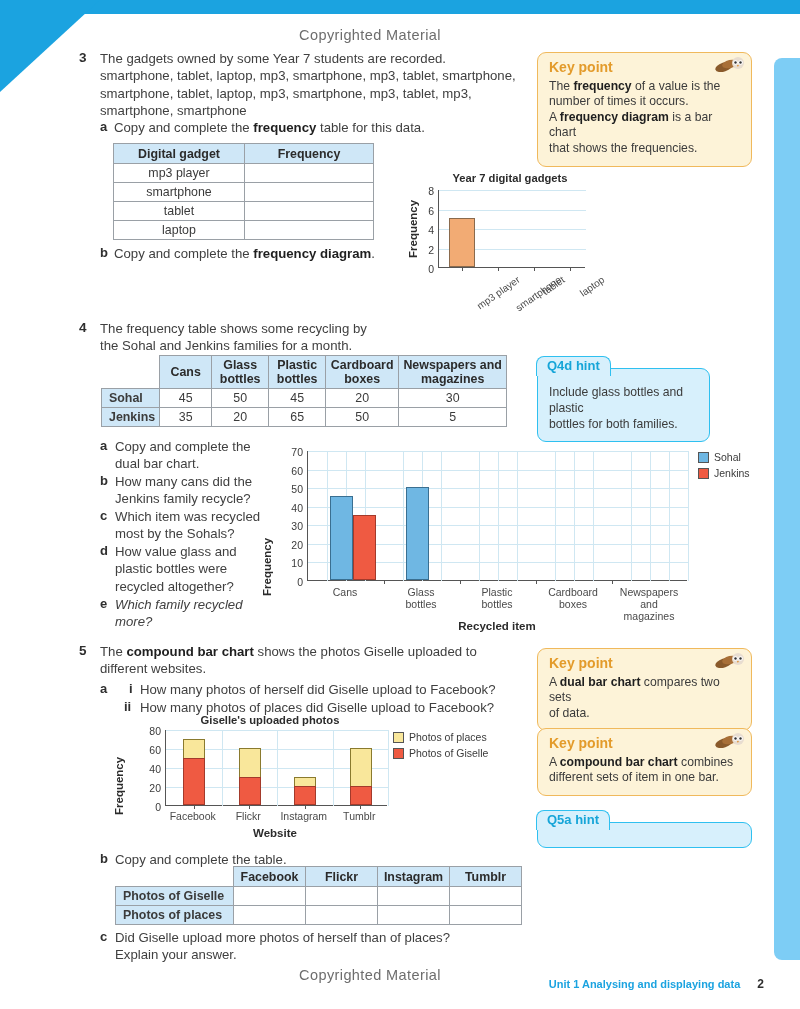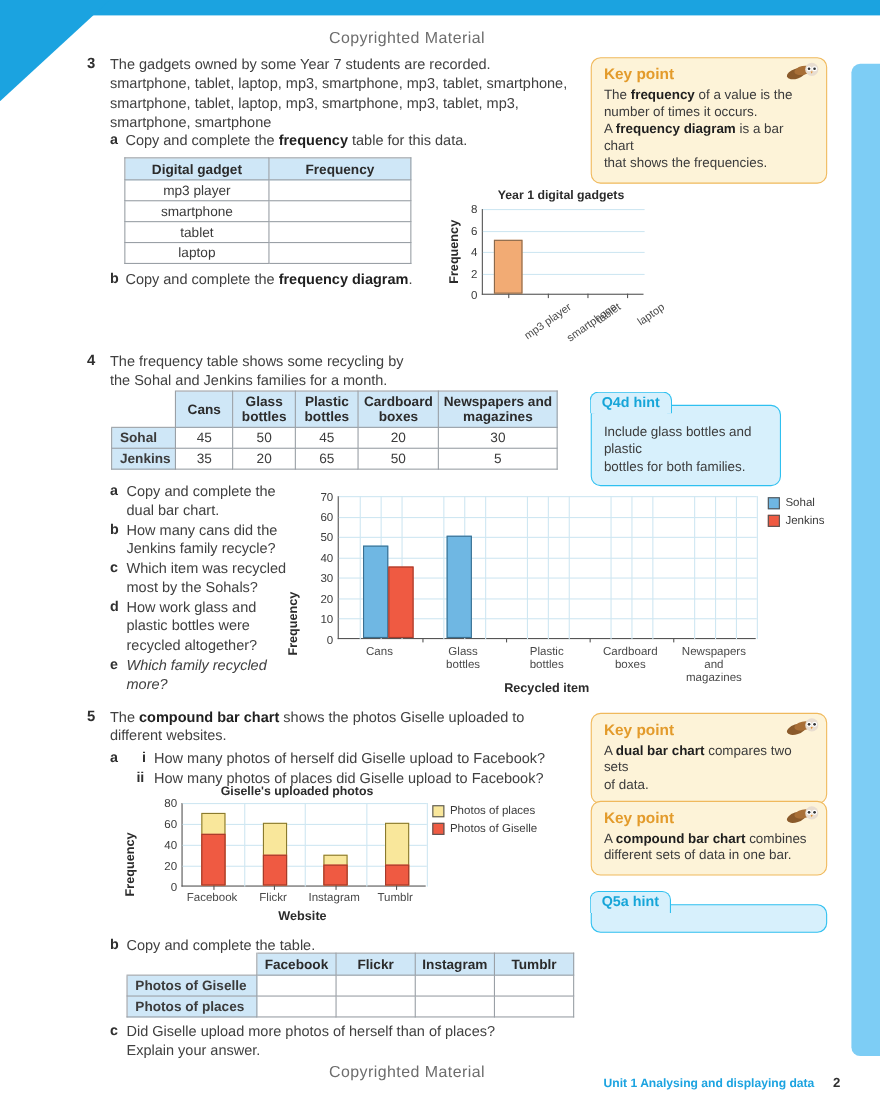--- a/index.html
+++ b/index.html
@@ -154,21 +154,21 @@
   </tr>
 </tbody>
   </table>
 
 <div class="sub" style="left:100px; top:245px;">b</div>
 <div class="q" style="left:114px; top:245px; width:400px;">
   <span>Copy and complete the </span><b>frequency diagram</b><span>.</span>
 </div>
 
 <div class="chart" style="left:400px; top:172px; width:195px; height:120px;">
-  <div class="ctitle" style="left:25px; top:0px; width:170px;">Year 1 digital gadgets</div>
+  <div class="ctitle" style="left:25px; top:0px; width:170px;">Year 7 digital gadgets</div>
   <div class="ylab" style="left:7px; top:86px;">Frequency</div>
 
   <div style="position:absolute; left:38px; top:18px; width:147px; height:78px; border-left:1.3px solid #555; border-bottom:1.3px solid #555; background:#fff;">
     <div style="position:absolute;left:0;top:0px;width:147px;height:1px;background:#cfe7f2;"></div>
     <div style="position:absolute;left:0;top:19.5px;width:147px;height:1px;background:#cfe7f2;"></div>
     <div style="position:absolute;left:0;top:39px;width:147px;height:1px;background:#cfe7f2;"></div>
     <div style="position:absolute;left:0;top:58.5px;width:147px;height:1px;background:#cfe7f2;"></div>
 
     <div style="position:absolute; left:10px; bottom:0; width:26px; height:48.75px; background:#f2ab74; border:1px solid #8a6a4d;"></div>
 
@@ -251,21 +251,21 @@
 <div class="sub" style="left:100px; top:473px;">b</div>
 <div class="q" style="left:115px; top:473px; width:155px;">
   <span>How many cans did the</span><br><span>Jenkins family recycle?</span>
 </div>
 <div class="sub" style="left:100px; top:508px;">c</div>
 <div class="q" style="left:115px; top:508px; width:160px;">
   <span>Which item was recycled</span><br><span>most by the Sohals?</span>
 </div>
 <div class="sub" style="left:100px; top:543px;">d</div>
 <div class="q" style="left:115px; top:543px; width:150px;">
-  <span>How work glass and</span><br><span>plastic bottles were</span><br><span>recycled altogether?</span>
+  <span>How value glass and</span><br><span>plastic bottles were</span><br><span>recycled altogether?</span>
 </div>
 <div class="sub" style="left:100px; top:596px;">e</div>
 <div class="q" style="left:115px; top:596px; width:150px;font-style:italic;">
   <span>Which family recycled</span><br><span>more?</span>
 </div>
 
 <div class="hint" style="left:537px; top:368px; width:173px;">
   <div class="hint-tab">Q4d hint</div>
   <div>
     <span>Include glass bottles and plastic</span><br>
@@ -472,19 +472,19 @@
     <circle cx="23" cy="7" r="6" fill="#e8ddd0"></circle>
     <circle cx="20.5" cy="6.5" r="2.3" fill="#fff"></circle>
       <circle cx="25.5" cy="6.5" r="2.3" fill="#fff"></circle>
     <circle cx="20.5" cy="6.5" r="1.2" fill="#333"></circle>
       <circle cx="25.5" cy="6.5" r="1.2" fill="#333"></circle>
     <path d="M22 9 l1.8 0 l-0.9 2 z" fill="#e08b2b"></path>
   </svg>
   <div class="kp-t">Key point</div>
   <div>
     <span>A </span><b>compound bar chart</b><span> combines</span><br>
-    <span>different sets of data in one bar.</span>
+    <span>different sets of item in one bar.</span>
   </div>
 </div>
 
 <div class="hint" style="left:537px; top:822px; width:215px;">
   <div class="hint-tab">Q5a hint</div>
 </div>
 
 </body></html>

